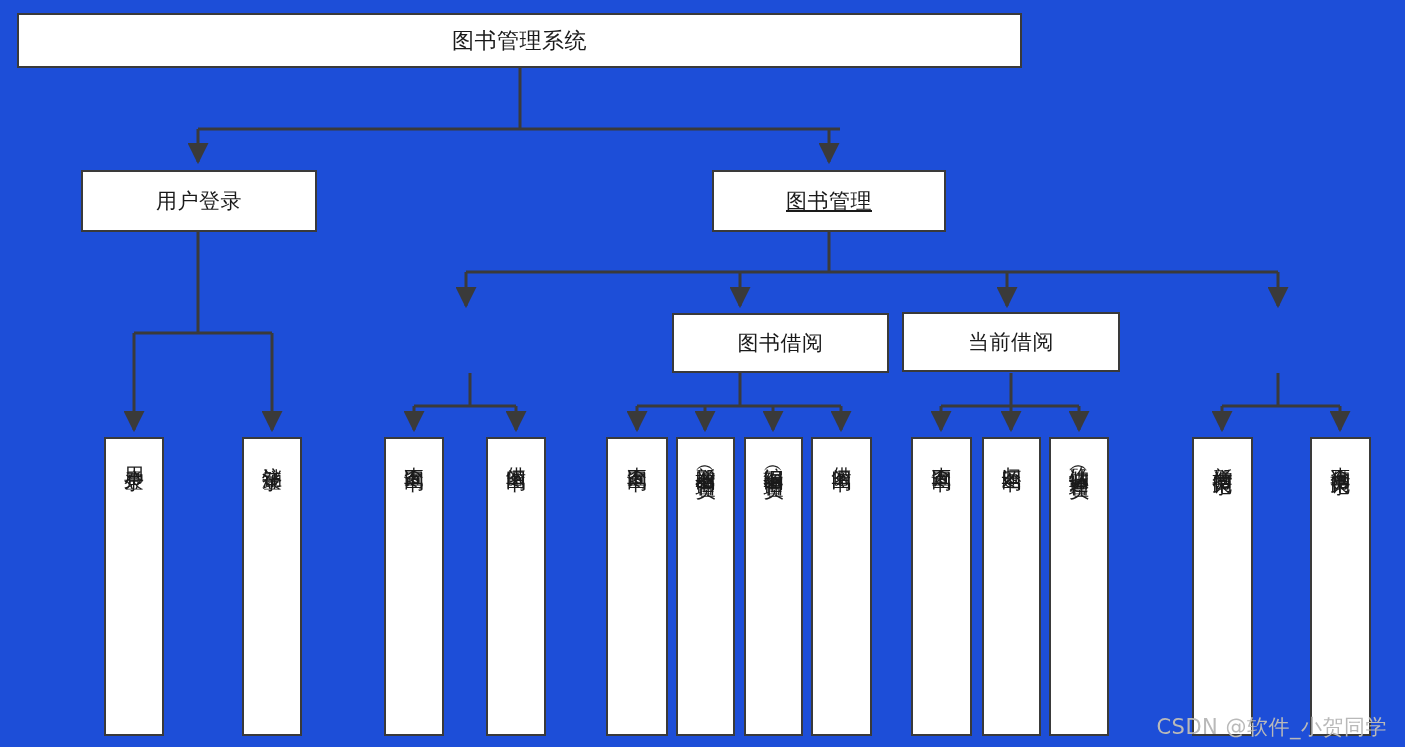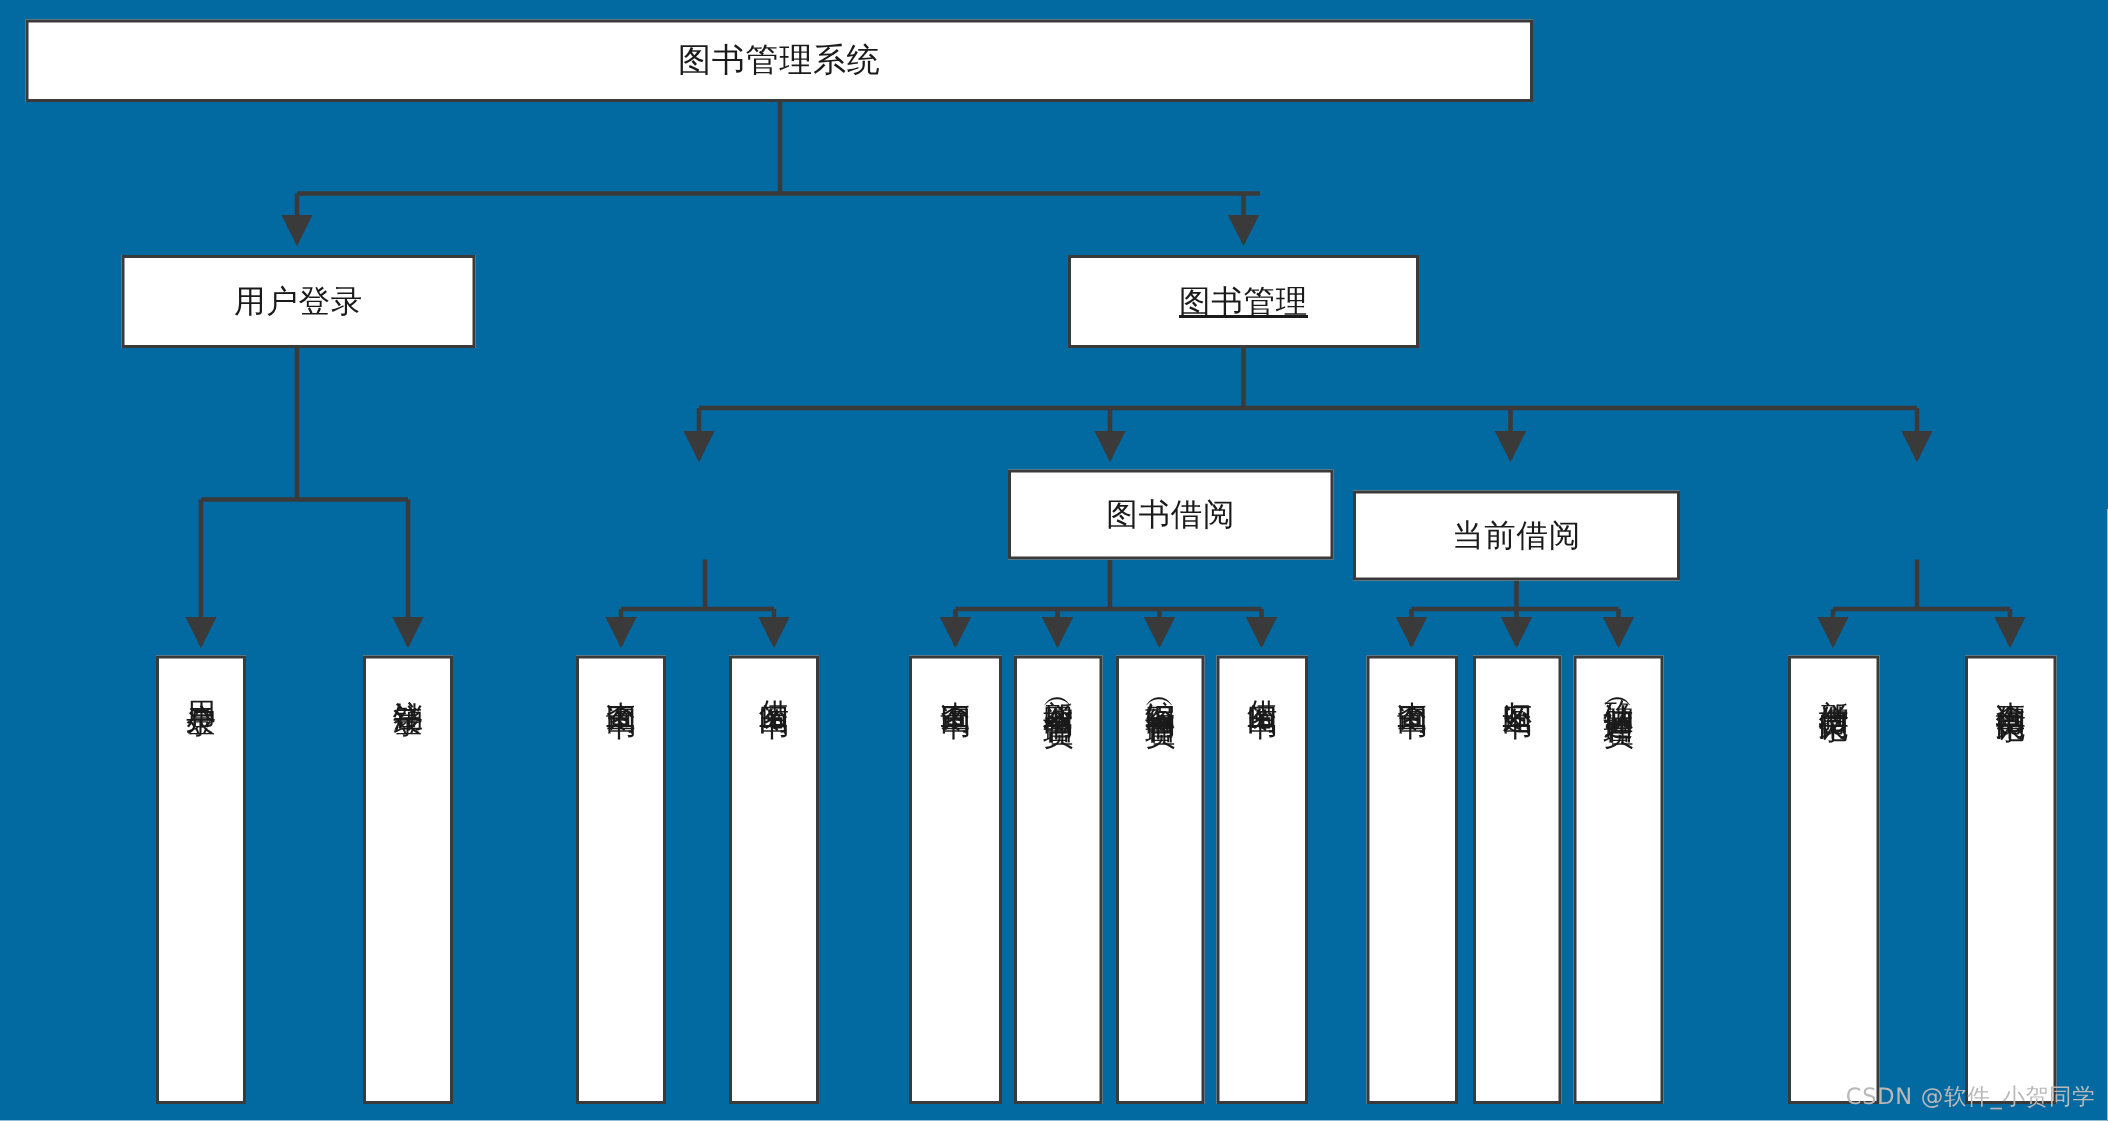--- a/index.html
+++ b/index.html
@@ -7,21 +7,21 @@
     padding: 0;
     background: #ffffff;
   }
   body {
     font-family: "DejaVu Sans", "Liberation Sans", sans-serif;
   }
   #canvas {
     position: relative;
     width: 1405px;
     height: 747px;
-    background: #0369a1;
+    background: #1d4ed8;
     overflow: hidden;
   }
   svg#wires {
     position: absolute;
     left: 0;
     top: 0;
     width: 1405px;
     height: 747px;
     pointer-events: none;
   }
@@ -58,23 +58,23 @@
   .node.v .lbl {
     writing-mode: vertical-rl;
     text-orientation: upright;
     font-size: 20px;
     line-height: 1.05;
     letter-spacing: 2px;
     white-space: nowrap;
   }
   .watermark {
     position: absolute;
-    right: 8px;
+    right: 18px;
     bottom: 6px;
-    font-size: 15px;
+    font-size: 21px;
     color: #b9b9b9;
     letter-spacing: 0.5px;
     white-space: nowrap;
   }
 </style>
 </head>
 <body>
 
 <div id="canvas">
 
@@ -136,21 +136,21 @@
   <div class="node h" style="left:81px; top:170px; width:236px; height:62px;">
     <span class="lbl">用户登录</span>
   </div>
   <div class="node h" style="left:712px; top:170px; width:234px; height:62px;text-decoration:underline;">
     <span class="lbl">图书管理</span>
   </div>
 
   <div class="node h" style="left:632px; top:313px; width:217px; height:60px;margin-left:40px;">
     <span class="lbl">图书借阅</span>
   </div>
-  <div class="node h" style="left:902px; top:327px; width:218px; height:60px;">
+  <div class="node h" style="left:902px; top:312px; width:218px; height:60px;">
     <span class="lbl">当前借阅</span>
   </div>
 
   <div class="node v" style="left:104px; top:437px; width:60px; height:299px;">
     <span class="lbl">用户登录</span>
   </div>
   <div class="node v" style="left:242px; top:437px; width:60px; height:299px;">
     <span class="lbl">注销登录</span>
   </div>
 

